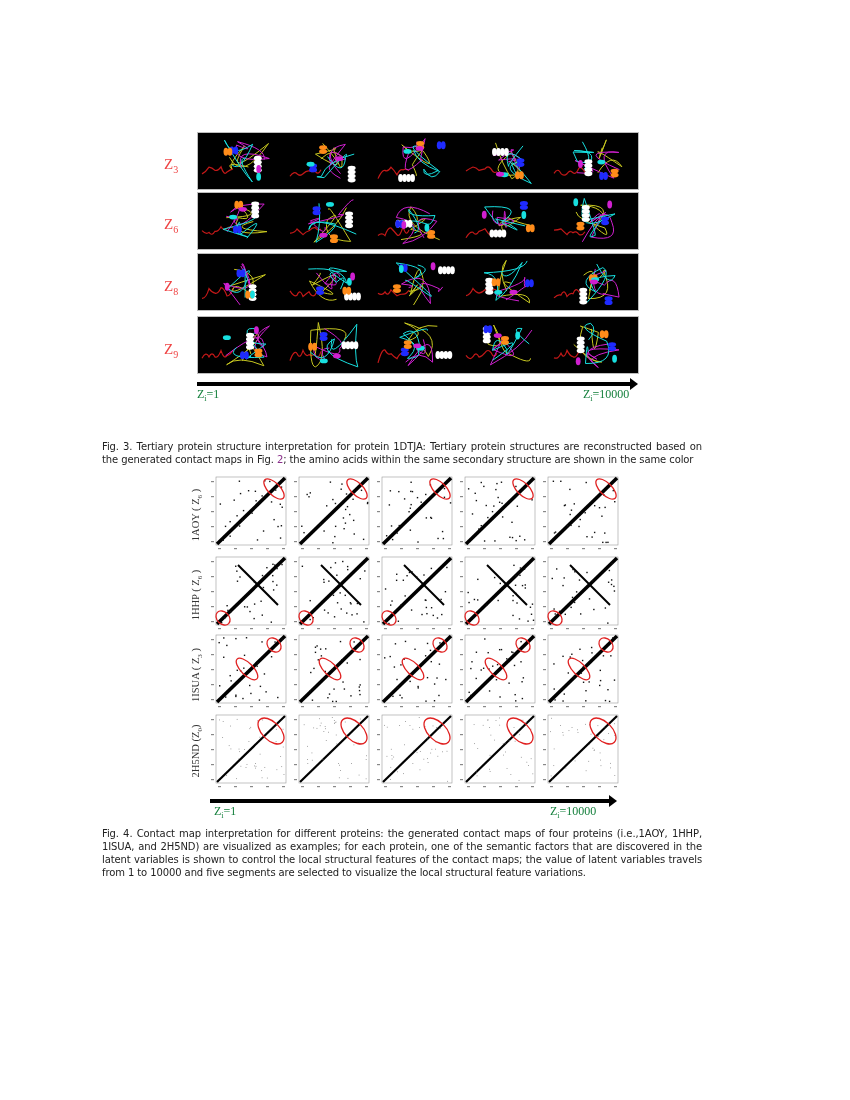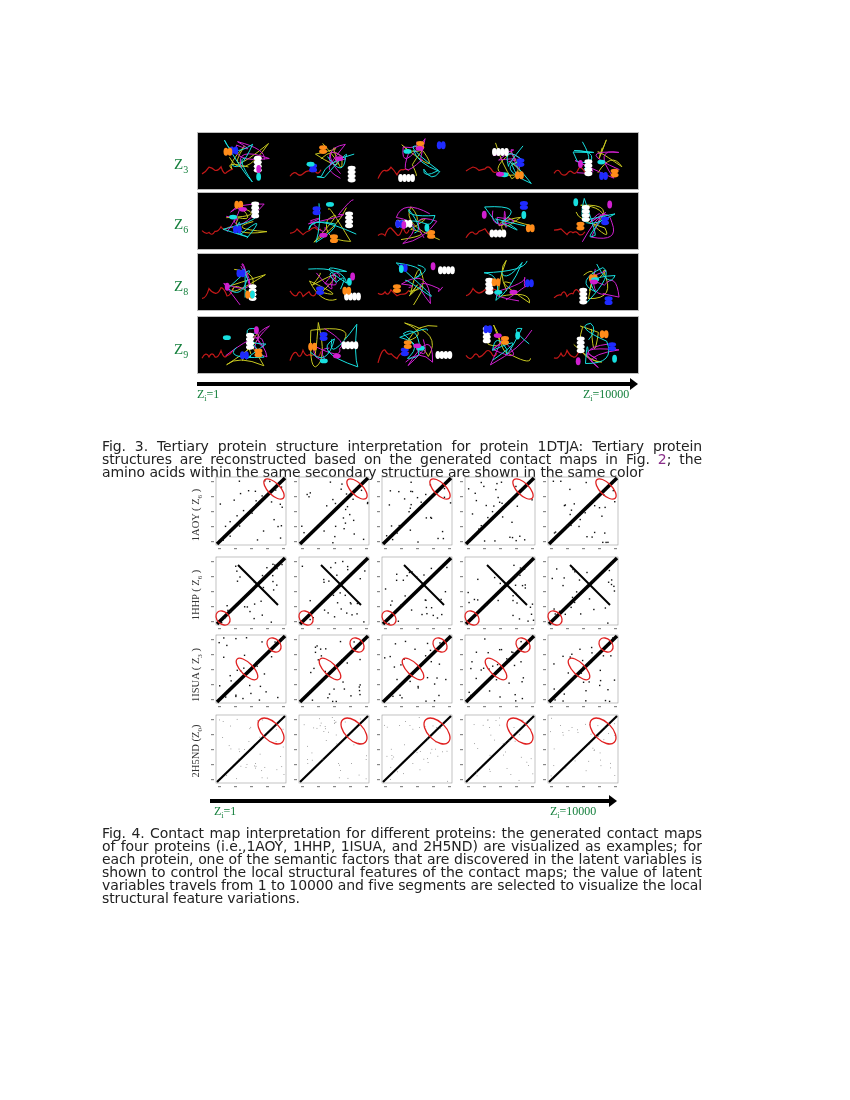--- a/index.html
+++ b/index.html
@@ -3,22 +3,22 @@
 <meta charset="utf-8">
 <style>
   html, body { margin: 0; padding: 0; }
   body {
     width: 850px; height: 1100px; background: #ffffff; position: relative;
     font-family: "Liberation Sans", sans-serif; color: #1a1a1a; overflow: hidden;
   }
   
   #fig3 { position: absolute; left: 160px; top: 128px; width: 490px; height: 280px; }
   .row-label {
-    position: absolute; left: 14px; width: 30px;
-    font-family: "Liberation Serif", serif; font-size: 15px; color: #15803d;
+    position: absolute; left: 4px; width: 30px;
+    font-family: "Liberation Serif", serif; font-size: 15px; color: #ef4444;
   }
   .row-label sub { font-size: 10px; }
   .protein-row {
     position: absolute; left: 37px; width: 440px; height: 56px;
     background: #000; border: 1px solid #bdbdbd;
     display: flex; justify-content: space-around; align-items: center;
   }
   .protein-cell { width: 84px; height: 54px; position: relative; }
   .protein-cell svg { width: 100%; height: 100%; display: block; }
   .axis-arrow { position: absolute; height: 4px; background: #000; }
@@ -26,21 +26,21 @@
     content: ""; position: absolute; right: -7px; top: -4px;
     border-left: 8px solid #000; border-top: 6px solid transparent; border-bottom: 6px solid transparent;
   }
   .axis-label {
     position: absolute; font-family: "Liberation Serif", serif; font-size: 12px; color: #15803d;
   }
   .axis-label sub { font-size: 8px; }
   
   .caption {
     position: absolute; left: 102px; width: 600px;
-    font-family: "DejaVu Sans", sans-serif; font-size: 14px; line-height: 13px; color: #222;
+    font-family: "DejaVu Sans", sans-serif; font-size: 10px; line-height: 13px; color: #222;
     letter-spacing: -0.1px; text-align: justify;
   }
   .caption .ref { color: #8a2e8a; }
   
   #fig4 { position: absolute; left: 190px; top: 475px; width: 430px; height: 345px; }
   .cm-row-label {
     position: absolute; left: 0px; width: 80px; height: 14px;
     transform-origin: left top; transform: rotate(-90deg);
     font-family: "Liberation Serif", serif; font-size: 10.5px; color: #333; text-align: center;
     white-space: nowrap;

